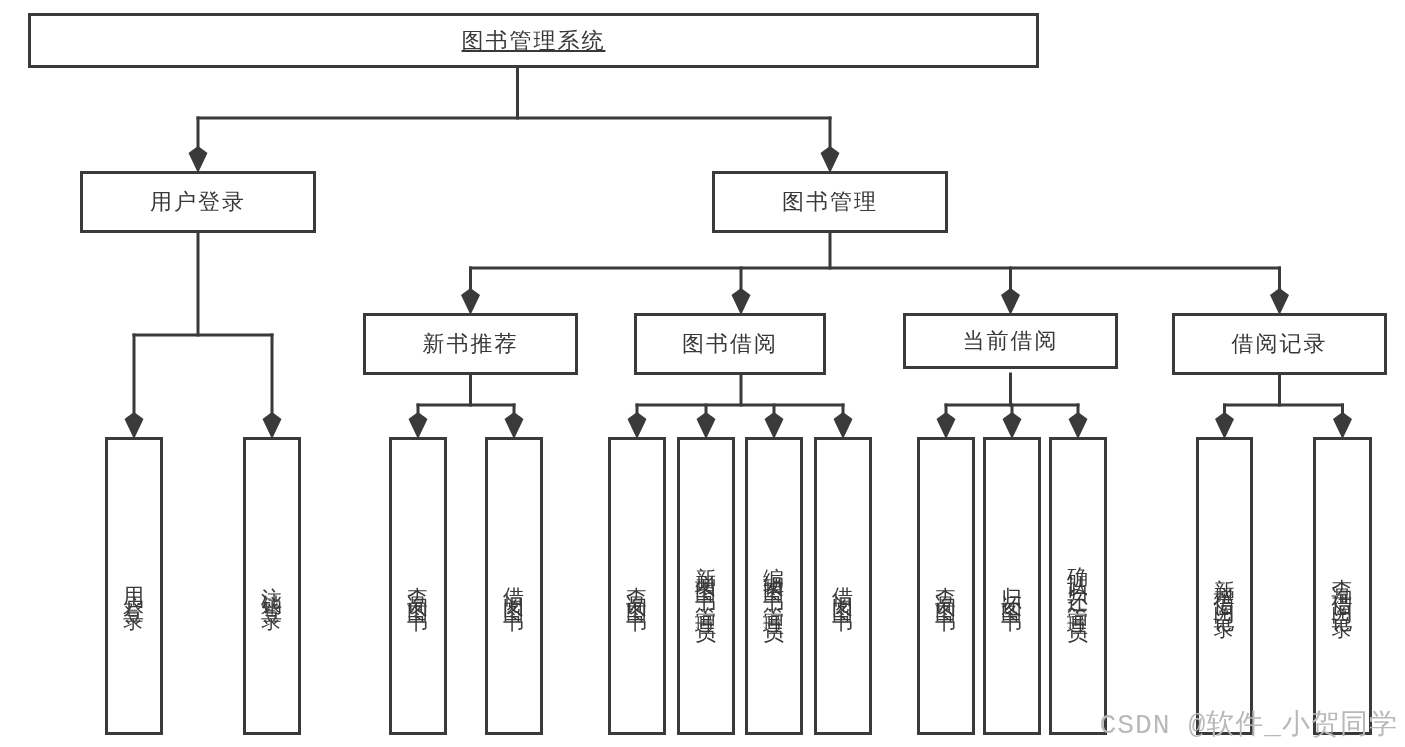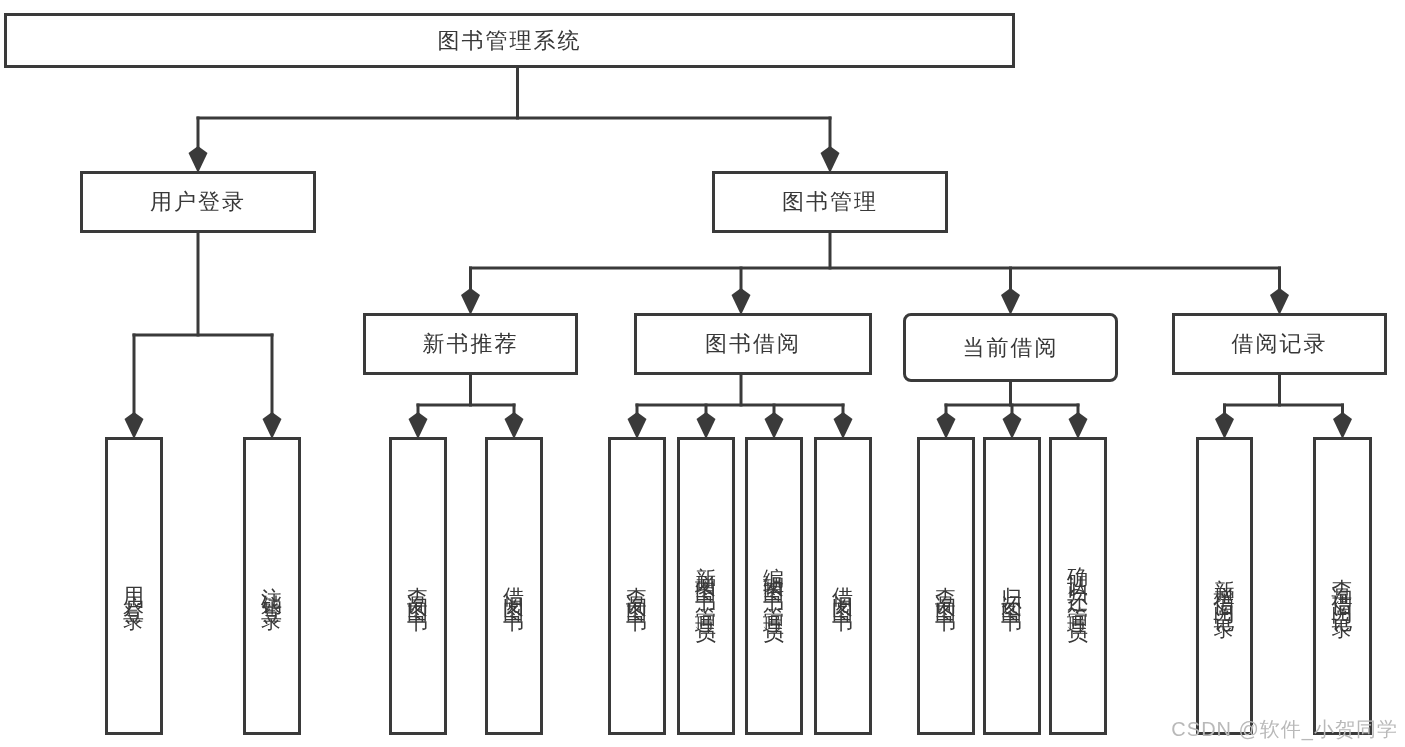--- a/index.html
+++ b/index.html
@@ -36,24 +36,25 @@
     text-orientation:mixed;
     font-size:21px;
     letter-spacing:8px;
     line-height:1;
     white-space:nowrap;
   }
   #watermark{
     position:absolute;
     right:7px;bottom:4px;
     z-index:10;
-    font-size:20px;
+    font-size:28px;
     letter-spacing:1px;
     color:var(--watermark-color);
     white-space:nowrap;
+    font-family:Liberation Mono, monospace;
   }
 </style>
 </head>
 <body>
 
 <div id="diagram">
   <svg id="connectors" xmlns="http://www.w3.org/2000/svg" viewBox="0 0 1405 747">
       <line x1="517.5" y1="67" x2="517.5" y2="118" stroke="#3a3a3a" stroke-width="3" stroke-linecap="square"></line>
       <line x1="198" y1="118" x2="830" y2="118" stroke="#3a3a3a" stroke-width="3" stroke-linecap="square"></line>
       <line x1="198" y1="118" x2="198" y2="150" stroke="#3a3a3a" stroke-width="3" stroke-linecap="square"></line>
@@ -101,36 +102,36 @@
       <line x1="1078" y1="405" x2="1078" y2="416" stroke="#3a3a3a" stroke-width="3" stroke-linecap="square"></line>
       <polygon points="1078,439 1068.5,419.02 1078,412 1087.5,419.02" fill="#3a3a3a"></polygon>
       <line x1="1279.5" y1="374" x2="1279.5" y2="405" stroke="#3a3a3a" stroke-width="3" stroke-linecap="square"></line>
       <line x1="1224.5" y1="405" x2="1342.5" y2="405" stroke="#3a3a3a" stroke-width="3" stroke-linecap="square"></line>
       <line x1="1224.5" y1="405" x2="1224.5" y2="416" stroke="#3a3a3a" stroke-width="3" stroke-linecap="square"></line>
       <polygon points="1224.5,439 1215,419.02 1224.5,412 1234,419.02" fill="#3a3a3a"></polygon>
       <line x1="1342.5" y1="405" x2="1342.5" y2="416" stroke="#3a3a3a" stroke-width="3" stroke-linecap="square"></line>
       <polygon points="1342.5,439 1333,419.02 1342.5,412 1352,419.02" fill="#3a3a3a"></polygon>
     </svg>
   <div id="watermark">CSDN @软件_小贺同学</div>
-<div class="node" style="left: 4px; top: 13px; width: 1011px; height: 55px;">
+<div class="node" style="left: 28px; top: 13px; width: 1011px; height: 55px; text-decoration: underline;">
       <span class="label-h">图书管理系统</span>
     </div>
     <div class="node" style="left: 80px; top: 171px; width: 236px; height: 62px;">
       <span class="label-h">用户登录</span>
     </div>
     <div class="node" style="left: 363px; top: 313px; width: 215px; height: 62px;">
       <span class="label-h">新书推荐</span>
     </div>
     <div class="node" style="left: 712px; top: 171px; width: 236px; height: 62px;">
       <span class="label-h">图书管理</span>
     </div>
-    <div class="node" style="left: 634px; top: 313px; width: 238px; height: 62px;">
+    <div class="node" style="left: 634px; top: 313px; width: 192px; height: 62px;">
       <span class="label-h">图书借阅</span>
     </div>
-    <div class="node" style="left: 903px; top: 313px; width: 215px; height: 69px; border-radius: 8px;">
+    <div class="node" style="left: 903px; top: 313px; width: 215px; height: 56px;">
       <span class="label-h">当前借阅</span>
     </div>
     <div class="node" style="left: 1172px; top: 313px; width: 215px; height: 62px;">
       <span class="label-h">借阅记录</span>
     </div>
     <div class="node" style="left: 105px; top: 437px; width: 58px; height: 298px;">
       <span class="label-v">用户登录</span>
     </div>
     <div class="node" style="left: 243px; top: 437px; width: 58px; height: 298px;">
       <span class="label-v">注销登录</span>

